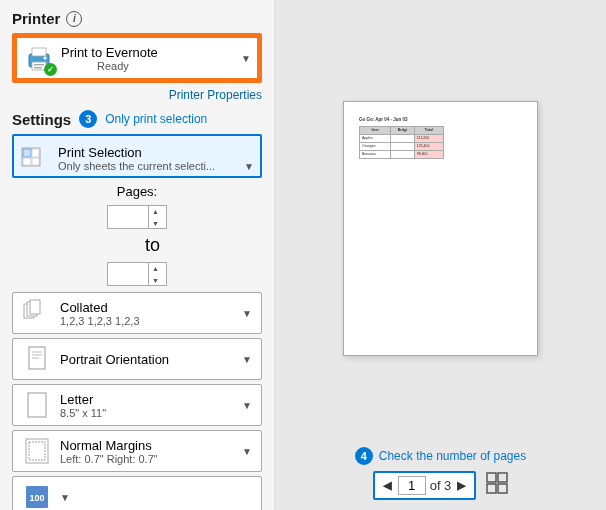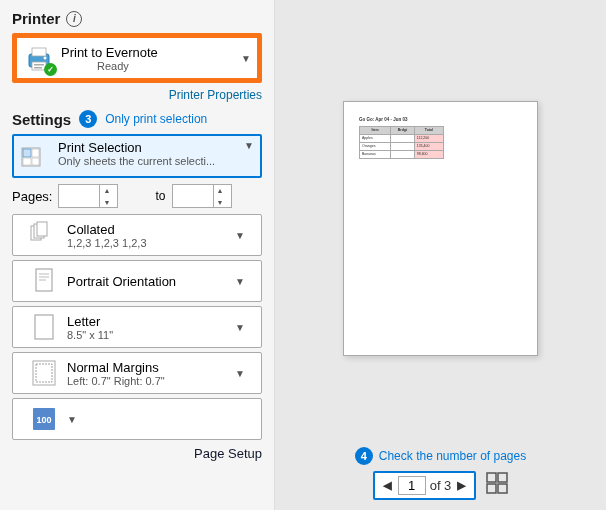--- a/index.html
+++ b/index.html
@@ -146,21 +146,21 @@
       color: #0078d7;
       font-size: 12px;
     }
     
     .print-selection-dropdown {
       border: 2px solid #0078d7;
       border-radius: 2px;
       background: #e8f4ff;
       padding: 4px 6px;
       display: flex;
-      align-items: flex-start;
+      align-items: flex-end;
       margin-bottom: 6px;
       cursor: pointer;
     }
     .print-sel-icon {
       width: 32px;
       height: 32px;
       margin-right: 6px;
       flex-shrink: 0;
     }
     .print-sel-text {
@@ -173,20 +173,21 @@
     .print-sel-sub {
       font-size: 11px;
       color: #555;
     }
     
     .pages-row {
       display: flex;
       align-items: center;
       gap: 6px;
       margin-bottom: 6px;
+      flex-direction: column;
     }
     .pages-label {
       font-size: 13px;
       min-width: 38px;
     }
     .pages-spinner {
       display: flex;
       align-items: center;
       border: 1px solid #aaa;
       background: white;
@@ -213,31 +214,31 @@
       display: flex;
       align-items: center;
       justify-content: center;
       font-size: 7px;
       color: #555;
       cursor: pointer;
       padding: 0 3px;
       line-height: 1;
     }
     .to-label {
-      font-size: 12px;
+      font-size: 18px;
       margin-left: 31px;
     }
     
     .setting-row {
       display: flex;
       align-items: center;
       background: white;
       border: 1px solid #aaa;
       border-radius: 2px;
-      padding: 5px 16px;
+      padding: 5px 9px;
       margin-bottom: 4px;
       cursor: pointer;
     }
     .setting-icon {
       width: 30px;
       height: 30px;
       margin-right: 8px;
       flex-shrink: 0;
       display: flex;
       align-items: center;

